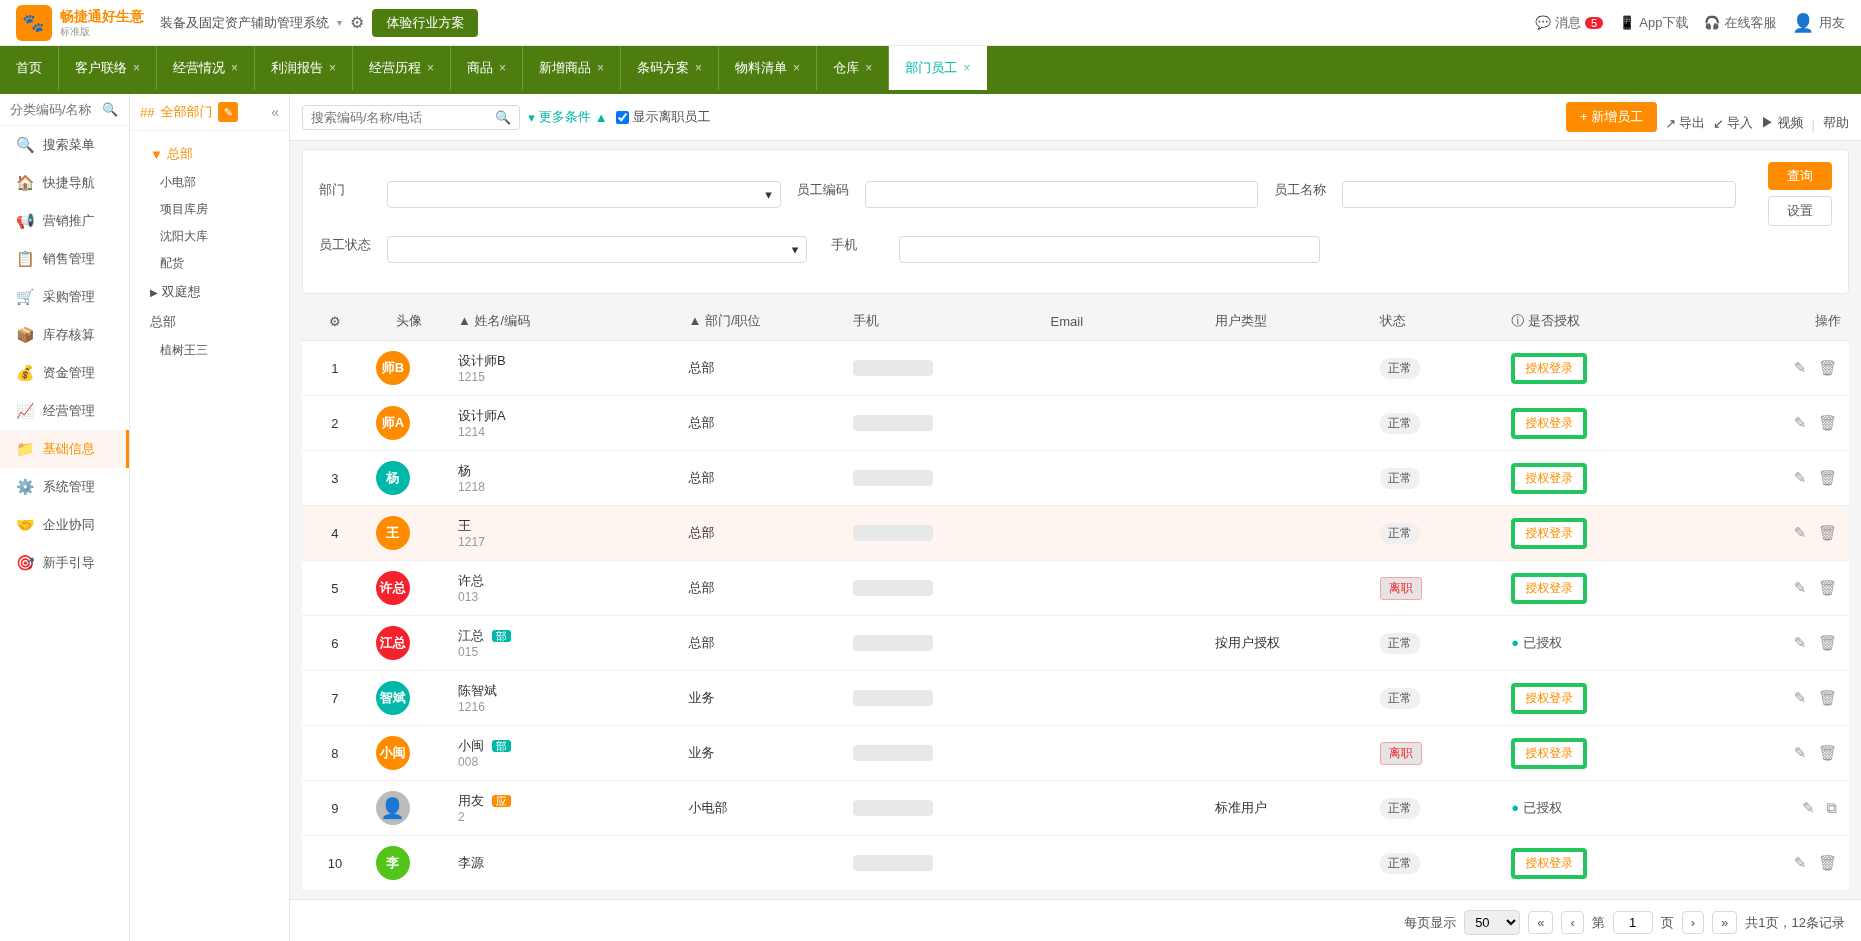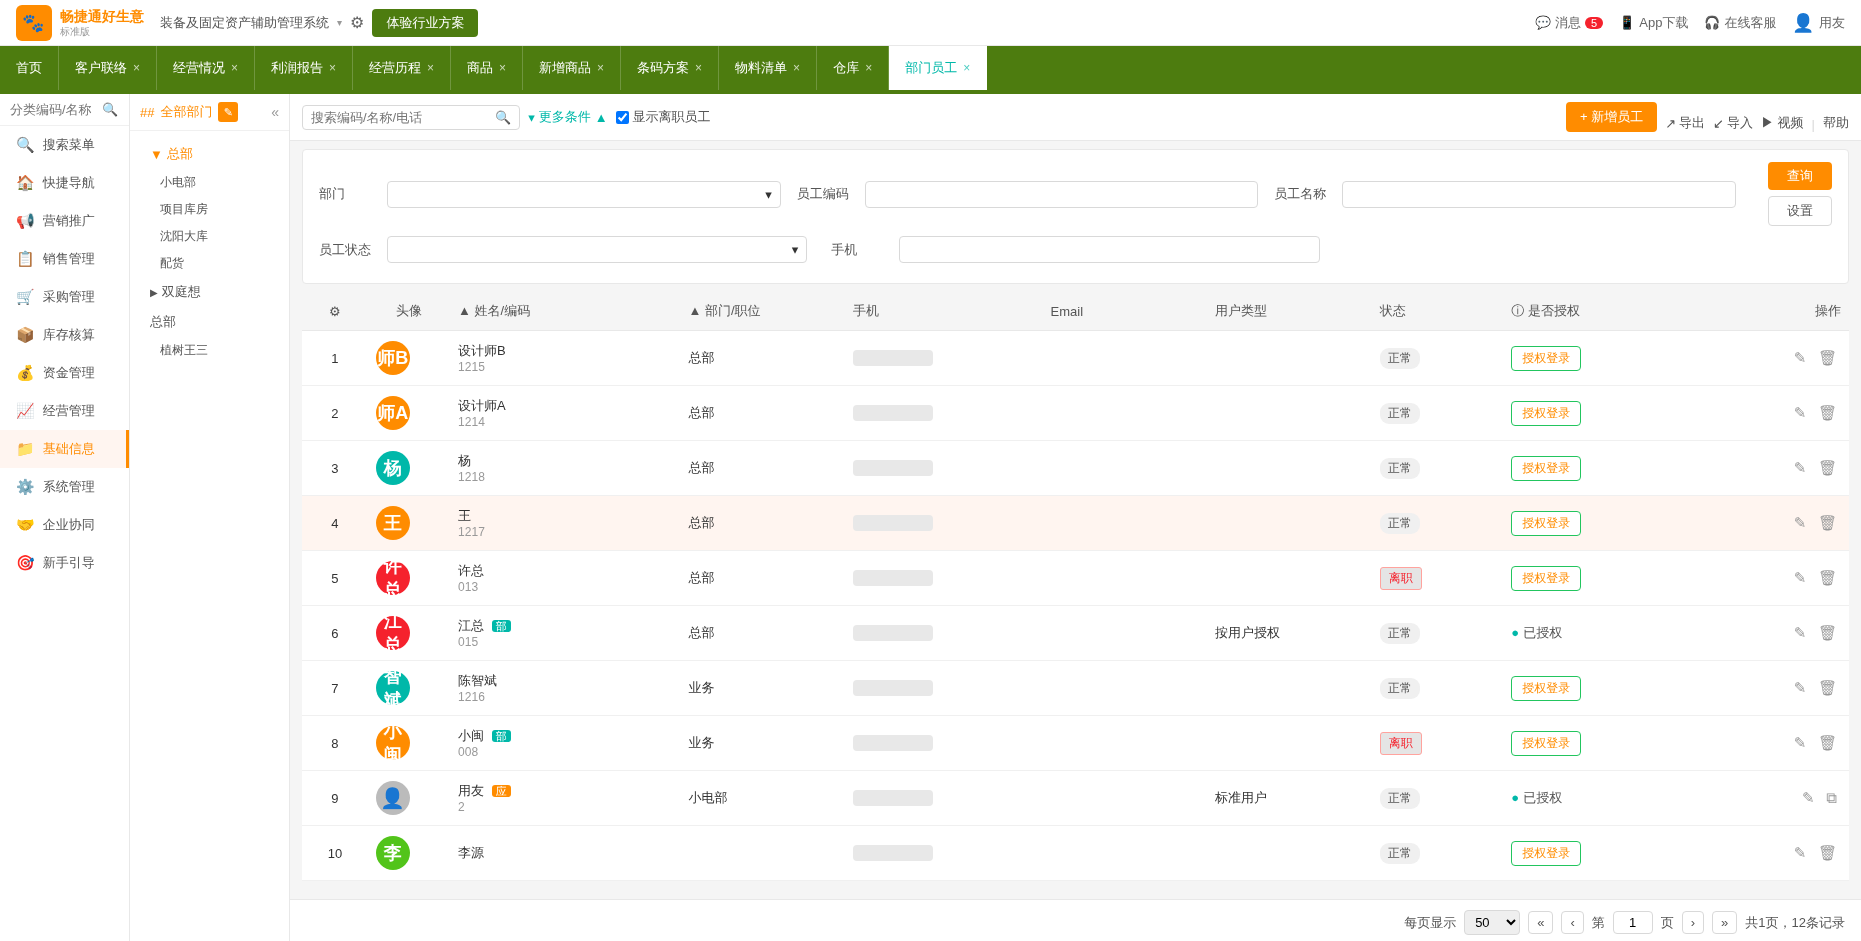--- a/index.html
+++ b/index.html
@@ -68,54 +68,54 @@
     .filter-btn { display: flex; align-items: center; gap: 4px; color: #00b8a9; font-size: 13px; cursor: pointer; border: none; background: none; }
     .show-check { display: flex; align-items: center; gap: 4px; color: #555; font-size: 13px; cursor: pointer; }
     .btn-add { background: #ff8c00; color: #fff; border: none; border-radius: 4px; padding: 6px 14px; font-size: 13px; cursor: pointer; margin-left: auto; }
     .btn-export, .btn-import { background: none; border: none; color: #555; font-size: 13px; cursor: pointer; display: flex; align-items: center; gap: 3px; }
     .btn-view { background: none; border: none; color: #555; font-size: 13px; cursor: pointer; }
     .toolbar-right { display: flex; align-items: flex-end; gap: 8px; }
 
     
     .filter-panel { background: #fff; border: 1px solid #e8e8e8; margin: 8px 12px; border-radius: 4px; padding: 12px 16px; }
     .filter-row { display: flex; align-items: center; gap: 16px; margin-bottom: 10px; }
-    .filter-row:last-child { margin-bottom: 8px; gap: 24px; }
-    .filter-field { display: flex; align-items: center; gap: 8px; flex: 1; }
+    .filter-row:last-child { margin-bottom: 18px; gap: 24px; }
+    .filter-field { display: flex; gap: 8px; flex: 1; }
     .filter-label { color: #555; font-size: 13px; white-space: nowrap; min-width: 60px; }
     .filter-select { border: 1px solid #d9d9d9; border-radius: 4px; padding: 5px 8px; font-size: 13px; outline: none; flex: 1; display: flex; align-items: center; justify-content: space-between; cursor: pointer; background: #fff; }
     .filter-input { border: 1px solid #d9d9d9; border-radius: 4px; padding: 5px 8px; font-size: 13px; outline: none; flex: 1; }
     .filter-actions { display: flex; flex-direction: column; gap: 6px; margin-left: 16px; }
     .btn-query { background: #ff8c00; color: #fff; border: none; border-radius: 4px; padding: 5px 18px; font-size: 13px; cursor: pointer; }
     .btn-set { background: #fff; color: #555; border: 1px solid #d9d9d9; border-radius: 4px; padding: 5px 18px; font-size: 13px; cursor: pointer; }
 
     
     .table-wrap { flex: 1; overflow: auto; padding: 0 12px; }
     table { width: 100%; border-collapse: collapse; background: #fff; }
     th { background: #f5f5f5; color: #555; font-size: 13px; font-weight: 500; padding: 10px 8px; text-align: left; border-bottom: 1px solid #e8e8e8; white-space: nowrap; }
     td { padding: 10px 8px; border-bottom: 1px solid #f0f0f0; font-size: 13px; color: #333; vertical-align: middle; }
     tr.highlighted td { background: #fff5f0; }
 
-    .avatar { width: 34px; height: 34px; border-radius: 50%; display: flex; align-items: center; justify-content: center; color: #fff; font-size: 18px; font-weight: bold; }
+    .avatar { width: 34px; height: 34px; border-radius: 50%; display: flex; align-items: center; justify-content: center; color: #fff; font-size: 13px; font-weight: bold; }
     .avatar.orange { background: #ff8c00; }
     .avatar.teal { background: #00b8a9; }
     .avatar.red { background: #f5222d; }
     .avatar.gray { background: #bbb; }
     .avatar.green { background: #52c41a; }
 
     .name-code { display: flex; flex-direction: column; }
     .name-code .name { font-size: 13px; color: #333; }
     .name-code .code { font-size: 12px; color: #999; }
 
     .badge-dept { background: #00b8a9; color: #fff; border-radius: 3px; padding: 0 4px; font-size: 11px; margin-left: 4px; }
     .badge-apply { background: #ff8c00; color: #fff; border-radius: 3px; padding: 0 4px; font-size: 11px; margin-left: 4px; }
 
     .status-normal { color: #555; background: #f0f0f0; border-radius: 9px; padding: 2px 8px; font-size: 12px; display: inline-block; }
     .status-resigned { color: #f5222d; background: #e5e5e5; border: 1px solid #ffa39e; border-radius: 3px; padding: 2px 8px; font-size: 12px; display: inline-block; }
 
-    .btn-authorize { border: 1px solid #22c55e; color: #ff8c00; background: #fff; border-radius: 4px; padding: 3px 10px; font-size: 12px; cursor: pointer; }
+    .btn-authorize { border: 4px solid #22c55e; color: #ff8c00; background: #fff; border-radius: 4px; padding: 3px 10px; font-size: 12px; cursor: pointer; }
     .authorized { color: #555; font-size: 13px; }
     .authorized::before { content: "●"; color: #00b8a9; margin-right: 4px; }
 
     .op-btn { background: none; border: none; color: #999; font-size: 15px; cursor: pointer; padding: 2px 4px; }
 
     .blurred { background: #e8e8e8; border-radius: 4px; color: transparent; user-select: none; min-width: 80px; display: inline-block; height: 16px; }
 
     
     .pagination { display: flex; align-items: center; justify-content: flex-end; padding: 10px 16px; background: #fff; border-top: 1px solid #e8e8e8; gap: 8px; font-size: 13px; color: #555; }
     .page-size-select { border: 1px solid #d9d9d9; border-radius: 4px; padding: 3px 6px; font-size: 13px; }

